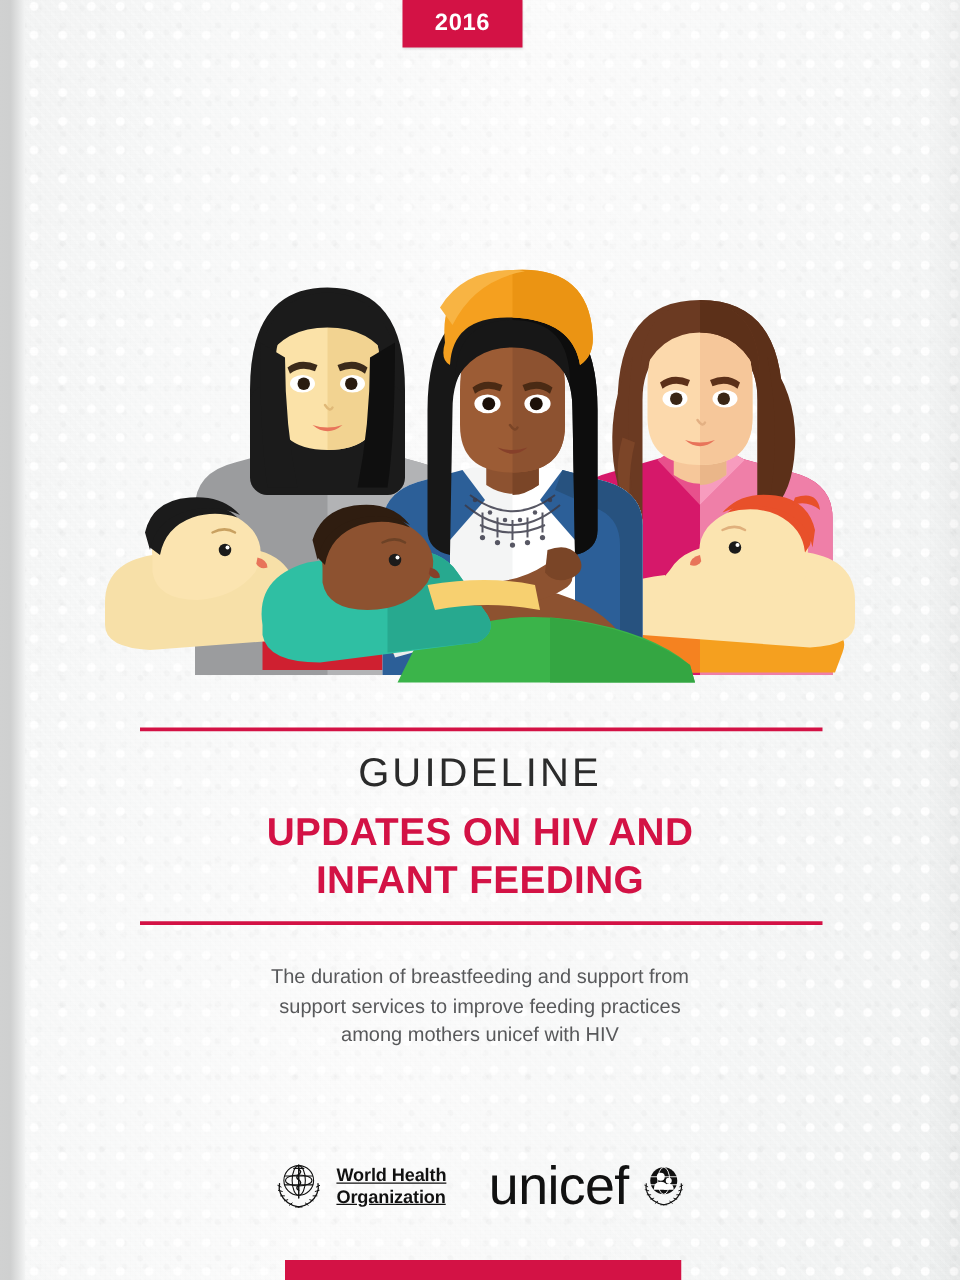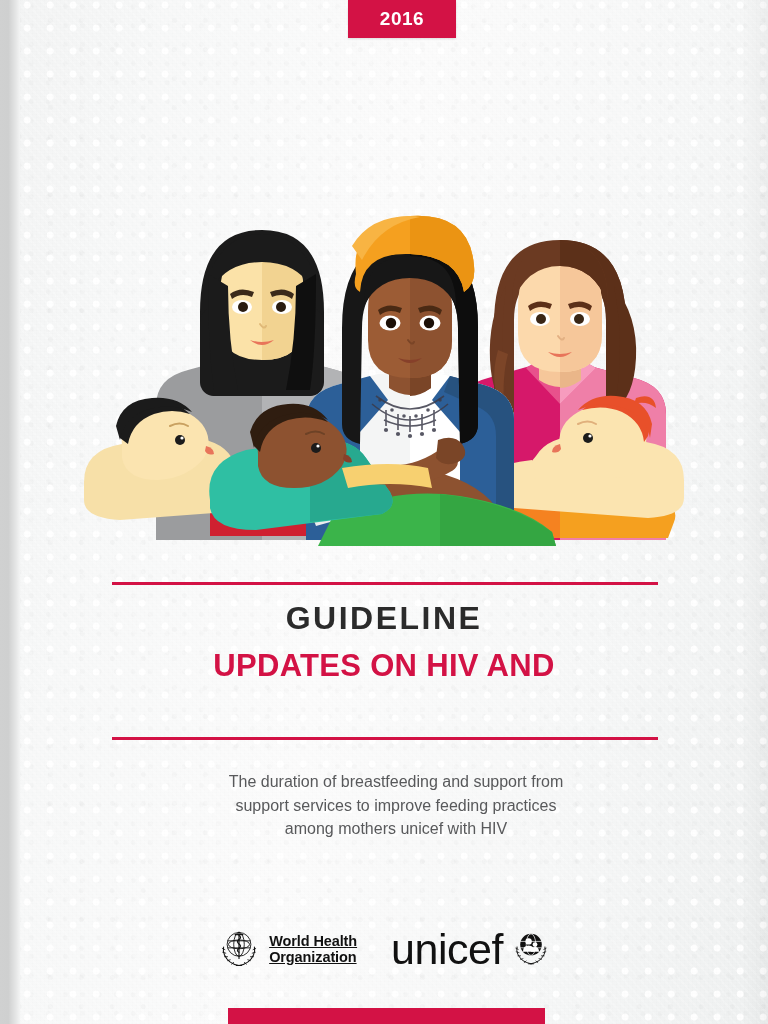--- a/index.html
+++ b/index.html
@@ -37,21 +37,21 @@
   }
   
   #outer-edge {
     position:absolute; right:0; top:0; width:26px; height:100%;
     background:linear-gradient(90deg, rgba(0,0,0,0) 0%, rgba(0,0,0,.035) 100%);
     pointer-events:none;
   }
 
   
   #year-tab {
-    position:absolute; left:348px; top:0; width:108px; height:38px;
+    position:absolute; left:322px; top:0; width:96px; height:38px;
     background:#d31245;
     display:flex; align-items:center; justify-content:center;
     box-shadow:0 1px 2px rgba(0,0,0,.12);
   }
   #year-tab .yr {
     color:#ffffff; font-size:19px; font-weight:bold; letter-spacing:.5px;
     font-family:"Liberation Sans", sans-serif;
   }
 
   
@@ -62,33 +62,33 @@
   .rule {
     position:absolute; left:112px; width:546px; height:3px;
     background:#d31245;
   }
   #rule-top    { top:582px; }
   #rule-bottom { top:737px; }
 
   
   #title-block { position:absolute; left:0; top:600px; width:768px; text-align:center; }
   #title-kicker {
-    font-size:32px; letter-spacing:2.5px; color:#2b2b2b; font-weight:700;
+    font-size:32px; letter-spacing:2.5px; color:#2b2b2b; font-weight:400;
     font-family:"Liberation Sans", sans-serif; line-height:1.18;
   }
   #title-main {
     margin-top:9px;
     font-size:31px; font-weight:bold; color:#d31245; letter-spacing:.3px;
     line-height:1.24; font-family:"Liberation Sans", sans-serif;
   }
   #title-main .ln { display:block; }
 
   
   #subtitle {
-    position:absolute; left:146px; top:770px; width:500px; text-align:center;
+    position:absolute; left:134px; top:770px; width:500px; text-align:center;
     font-size:16px; color:#58595b; line-height:1.48; font-weight:400;
     font-family:"Liberation Sans", sans-serif;
   }
   #subtitle .ln { display:block; }
 
   
   #logos {
     position:absolute; left:0; top:925px; width:768px;
     display:flex; align-items:center; justify-content:center; gap:34px;
   }
@@ -352,20 +352,21 @@
     </svg>
   </div>
 
   <div class="rule" id="rule-top"></div>
   <div class="rule" id="rule-bottom"></div>
 
   <div id="title-block">
     <div id="title-kicker">GUIDELINE</div>
     <div id="title-main">
       <span class="ln">UPDATES ON HIV AND</span>
+      <span class="ln">INFANT FEEDING</span>
     </div>
   </div>
 
   <div id="subtitle">
     <span class="ln">The duration of  breastfeeding and support from</span>
     <span class="ln">support services to improve feeding practices</span>
     <span class="ln">among mothers unicef with HIV</span>
   </div>
 
   <div id="logos">

